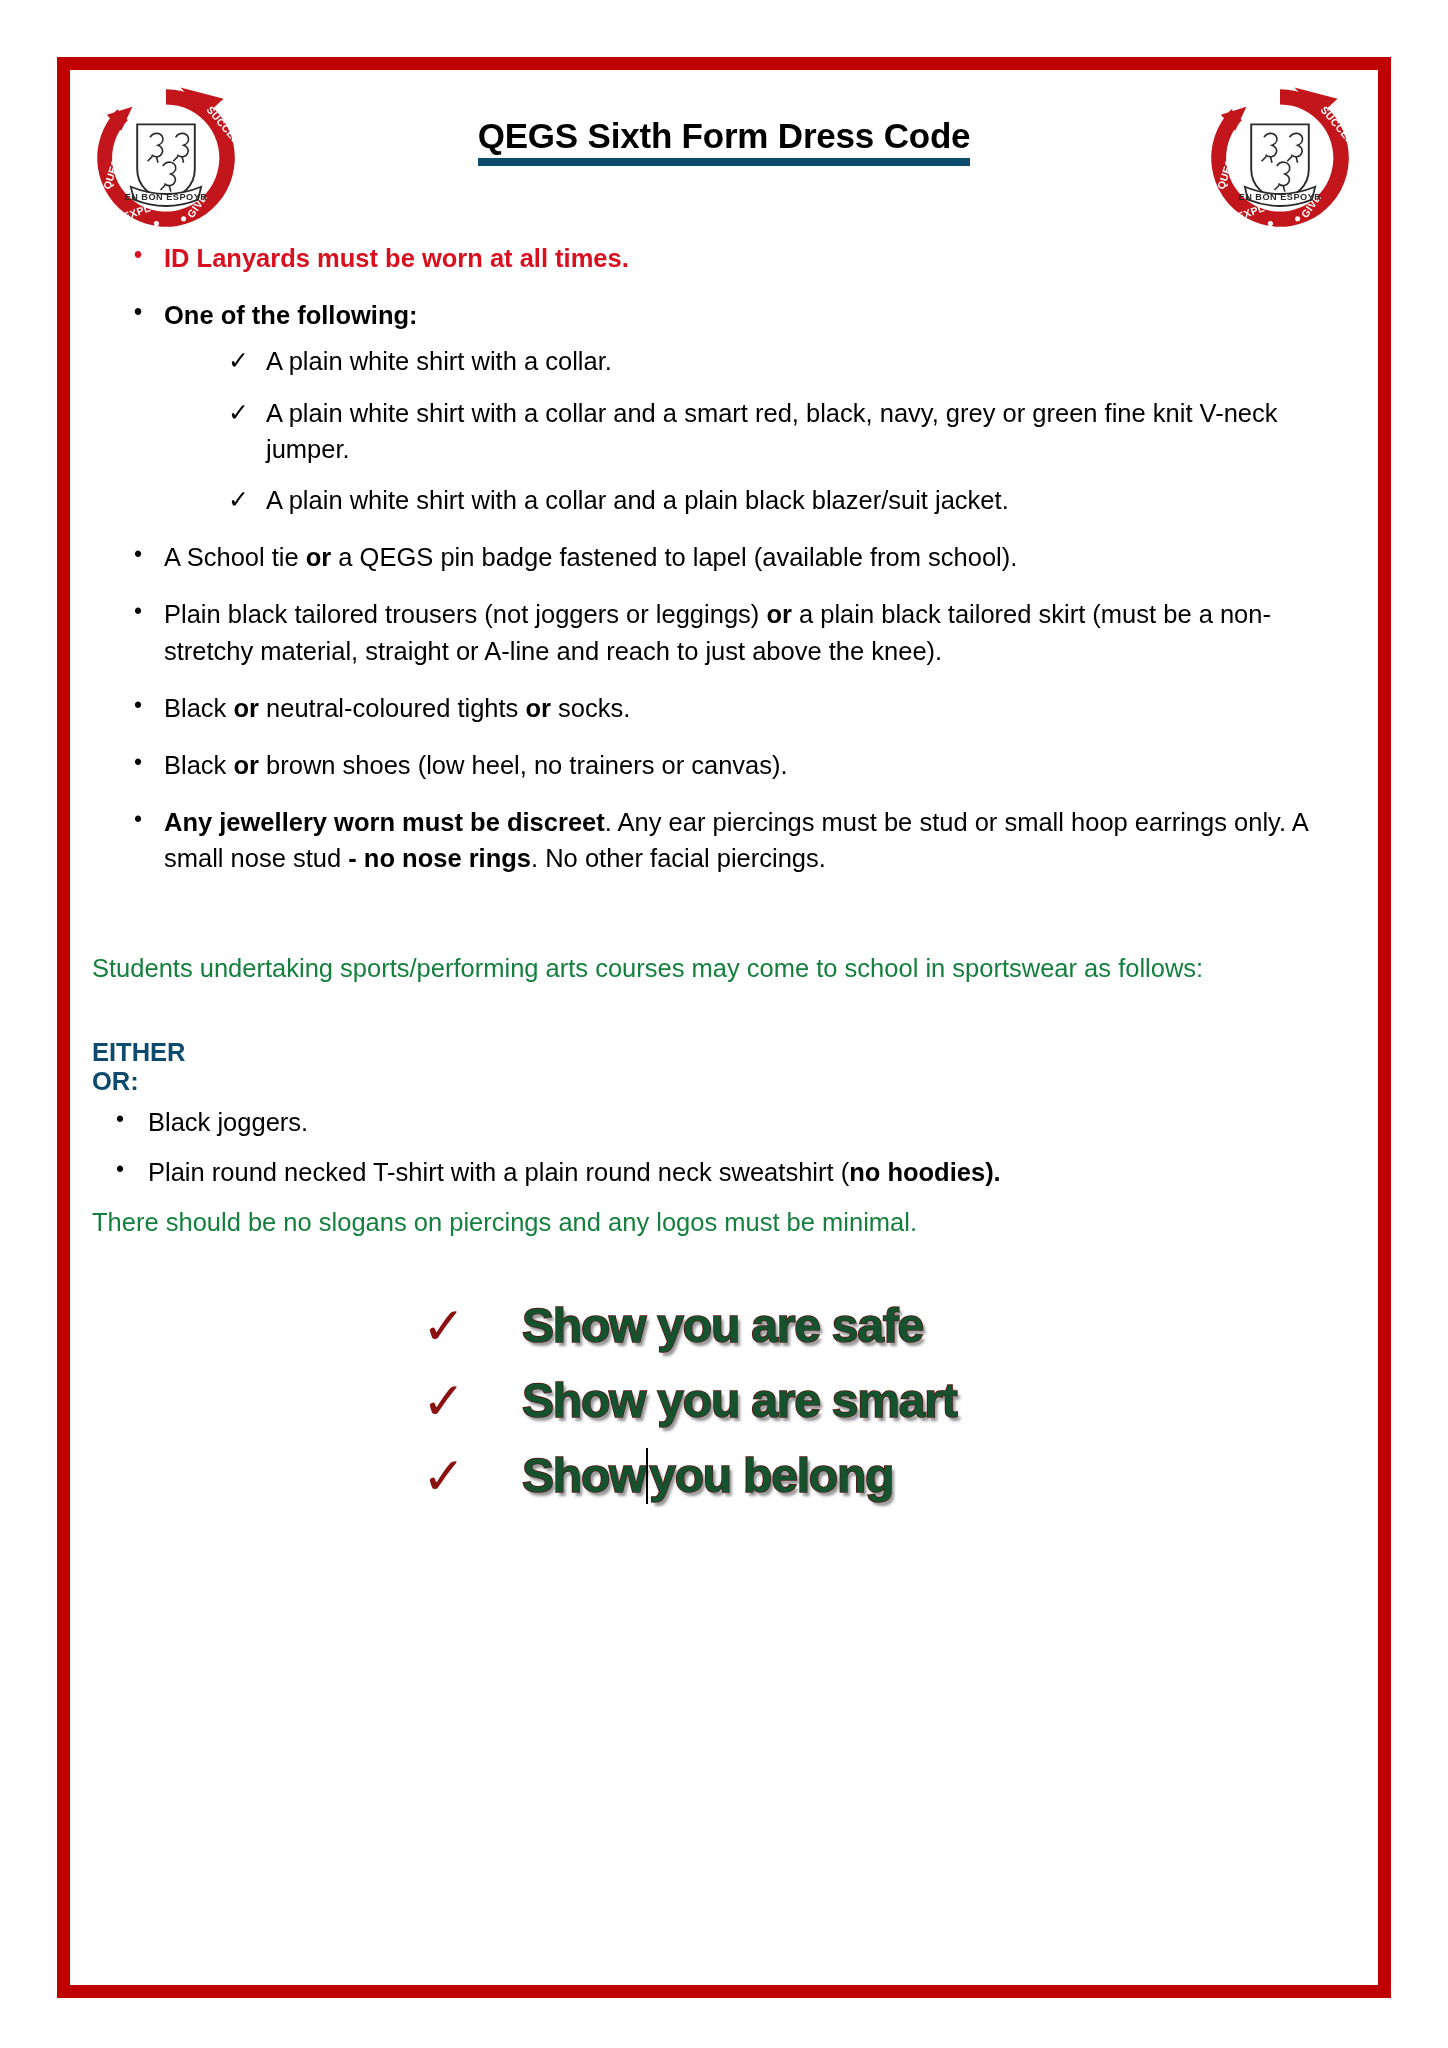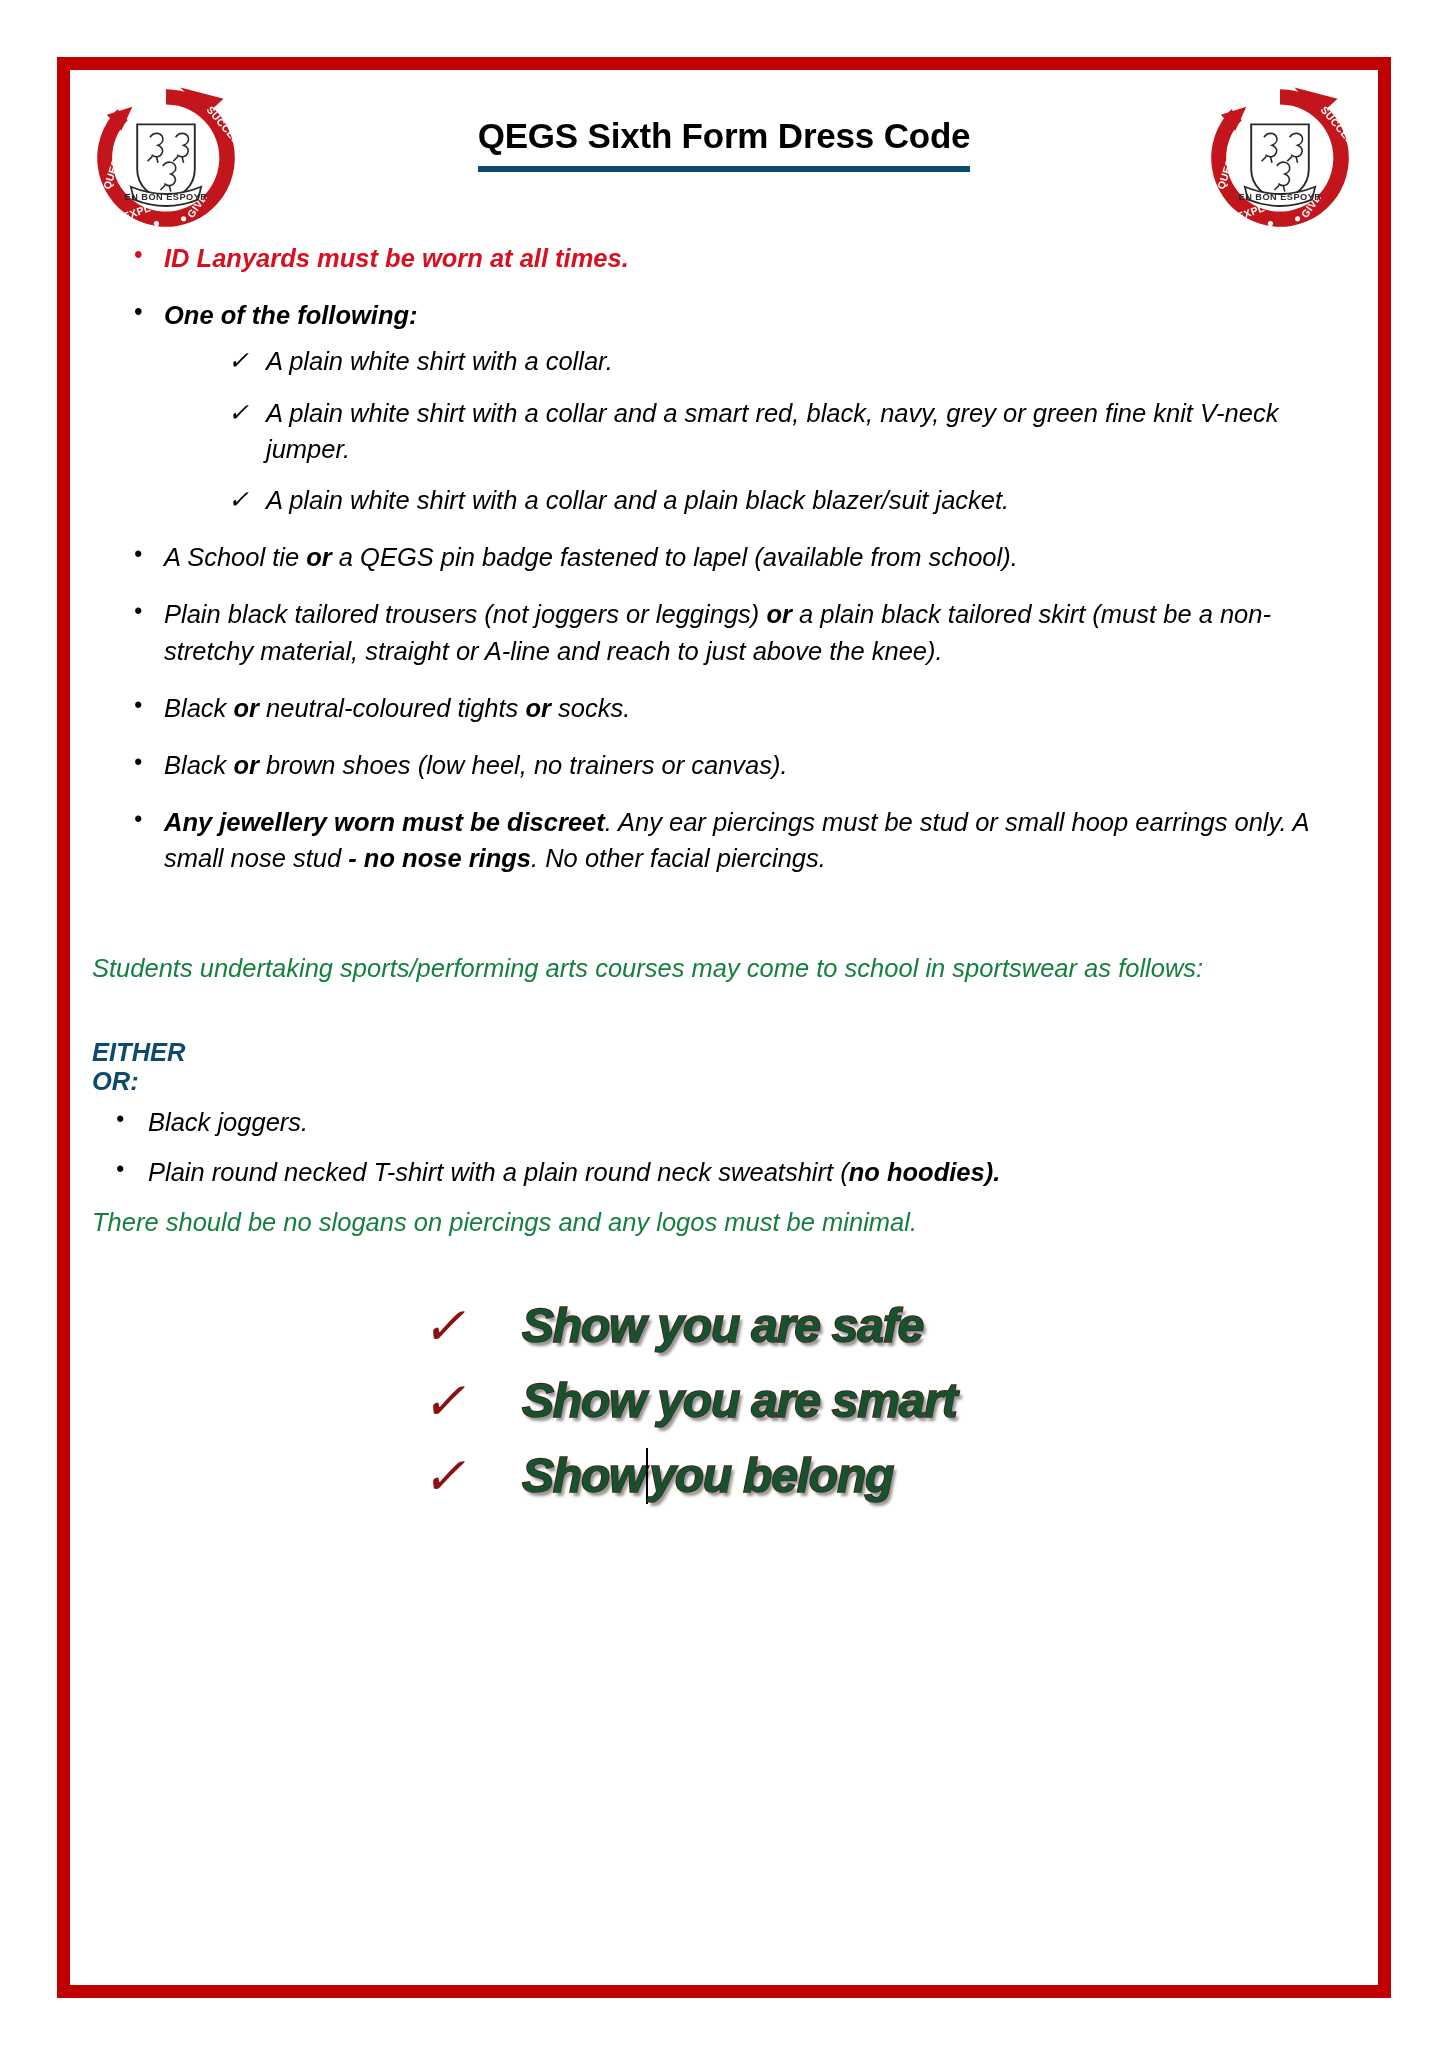--- a/index.html
+++ b/index.html
@@ -53,30 +53,29 @@
     left: 0;
     right: 0;
     top: 46px;
     text-align: center;
     font-size: 35px;
     font-weight: bold;
     color: #000000;
     letter-spacing: -0.2px;
   }
   .doc-title span {
-    border-bottom: 6px solid #0c4a6e;
-    padding-bottom: 11px;
+    border-bottom: 8px solid #0c4a6e;
+    padding-bottom: 3px;
   }
 
   
   .body-area {
     position: relative;
     padding: 0 22px 0 22px;
     color: #000000;
-    font-style: italic;
   }
 
   ul.lvl1 {
     list-style: none;
     margin: 0;
     padding: 0;
   }
   ul.lvl1 > li {
     position: relative;
     padding-left: 72px;

